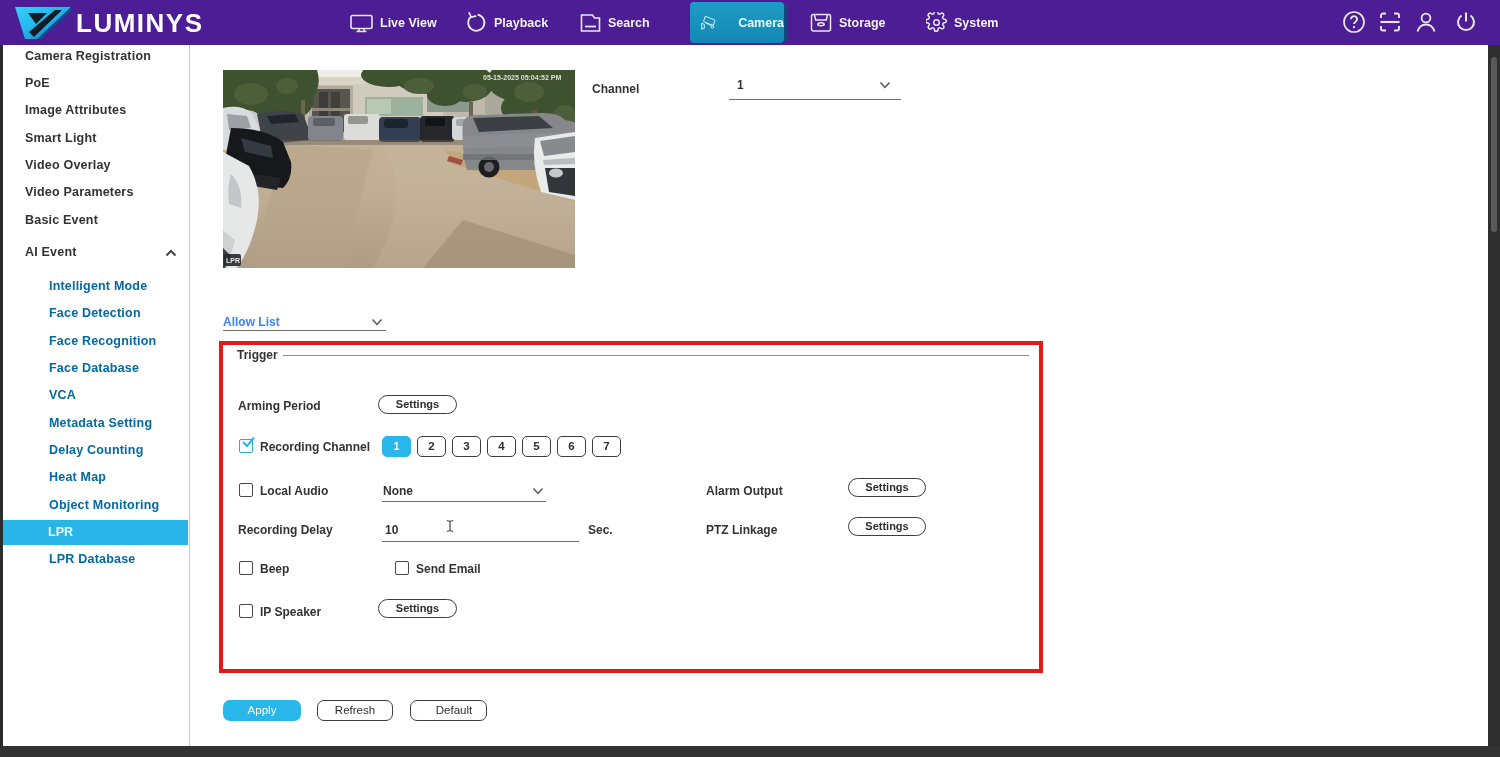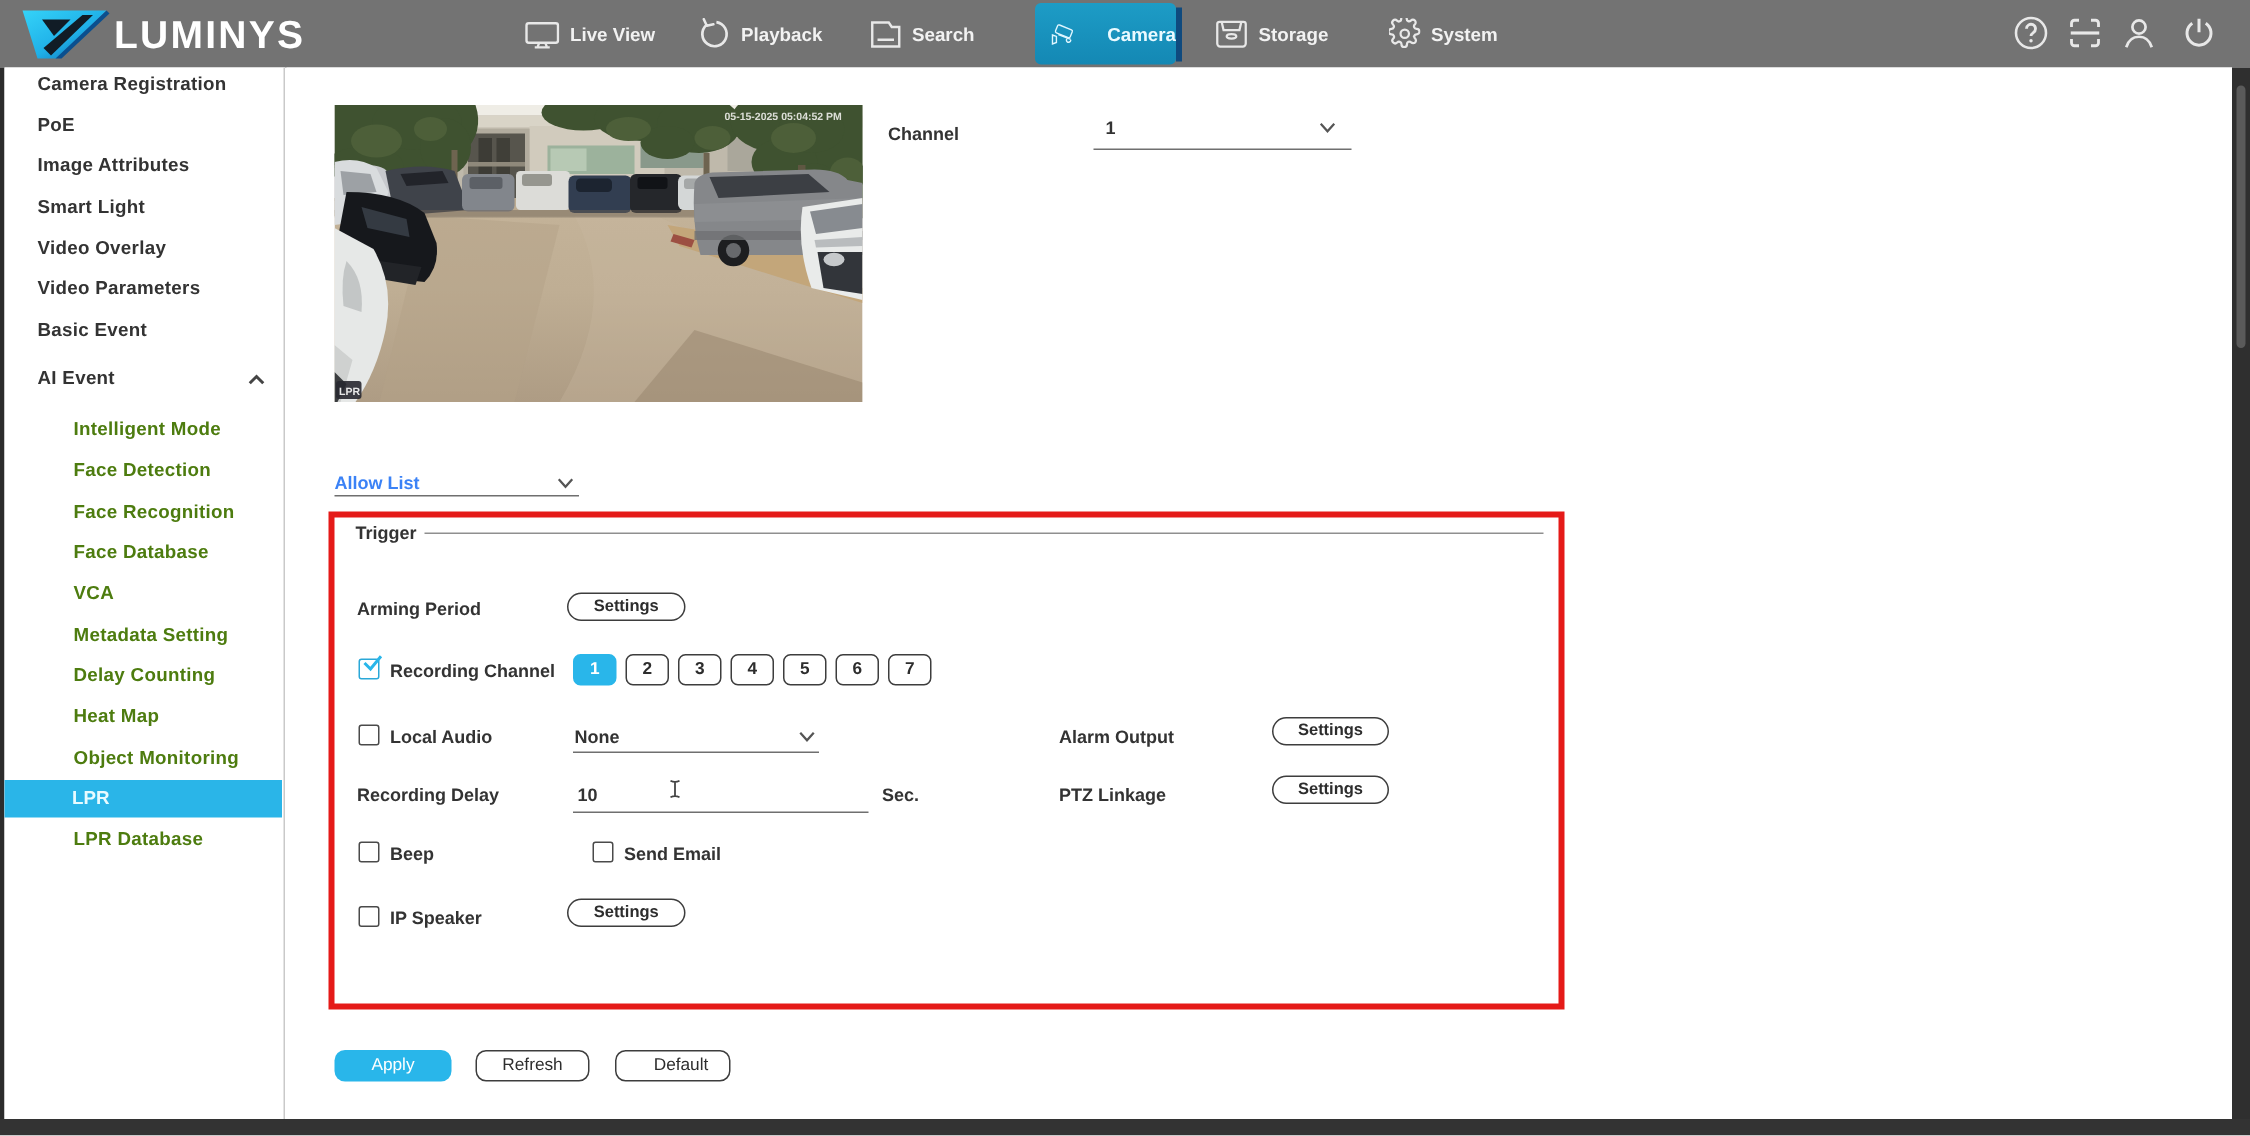--- a/index.html
+++ b/index.html
@@ -1,33 +1,33 @@
 <!DOCTYPE html>
 <html><head>
 <meta charset="utf-8">
 <style>
   * { margin:0; padding:0; box-sizing:border-box; }
   html,body { width:1500px; height:757px; overflow:hidden; background:#fff; }
   body { font-family:"Liberation Sans", sans-serif; position:relative; }
   .abs { position:absolute; }
 
   
-  #topbar { position:absolute; left:0; top:0; width:1500px; height:45px; background:#737373; }
+  #topbar { position:absolute; left:0; top:0; width:1500px; height:45px; background:#4c1d95; }
   #topbar .navtxt { color:#f2f2f2; font-size:12.5px; font-weight:700; }
   #logo-text { position:absolute; left:76px; top:8px; color:#fff; font-size:26px; font-weight:700; letter-spacing:1.5px; }
   .nav-item { position:absolute; top:0; height:45px; display:flex; align-items:center; gap:7px; }
   #tab-camera { position:absolute; left:690px; top:2px; width:94px; height:41px; background:linear-gradient(180deg,#1d9cc6,#1488b4); border-radius:4px; display:flex; align-items:center; }
   #tab-camera:after { content:""; position:absolute; right:-4px; top:3px; width:4px; height:36px; background:#0f4a7e; }
   #tab-camera .navtxt { color:#eafaff; }
 
   
   #leftedge { position:absolute; left:0; top:45px; width:3px; height:701px; background:#2c2c2c; }
   #sidebar { position:absolute; left:3px; top:45px; width:187px; height:701px; background:#ffffff; border-right:1px solid #c9c9c9; }
   .menu1 { position:absolute; left:22px; color:#333; font-size:12.5px; font-weight:700; letter-spacing:0.2px; }
-  .menu2 { position:absolute; left:46px; color:#4d7c0f; font-size:12.5px; font-weight:700; letter-spacing:0.2px; }
+  .menu2 { position:absolute; left:46px; color:#0369a1; font-size:12.5px; font-weight:700; letter-spacing:0.2px; }
   #lpr-active { position:absolute; left:0px; top:475px; width:185px; height:25px; background:#2ab5e8; }
   #lpr-active span { position:absolute; left:45px; top:5px; color:#e8fbff; font-size:12.5px; font-weight:700; }
 
   
   #content { position:absolute; left:191px; top:45px; width:1297px; height:527px; background:#fff; }
   #rightedge { position:absolute; left:1488px; top:45px; width:12px; height:701px; background:#2f2f2f; }
   #rightedge .thumb { position:absolute; left:3px; top:12px; width:6px; height:175px; background:#5a5a5a; border-radius:3px; }
   #bottomband { position:absolute; left:0; top:746px; width:1500px; height:11px; background:#333333; }
 
   .lbl { color:#333; font-size:12px; font-weight:700; }

